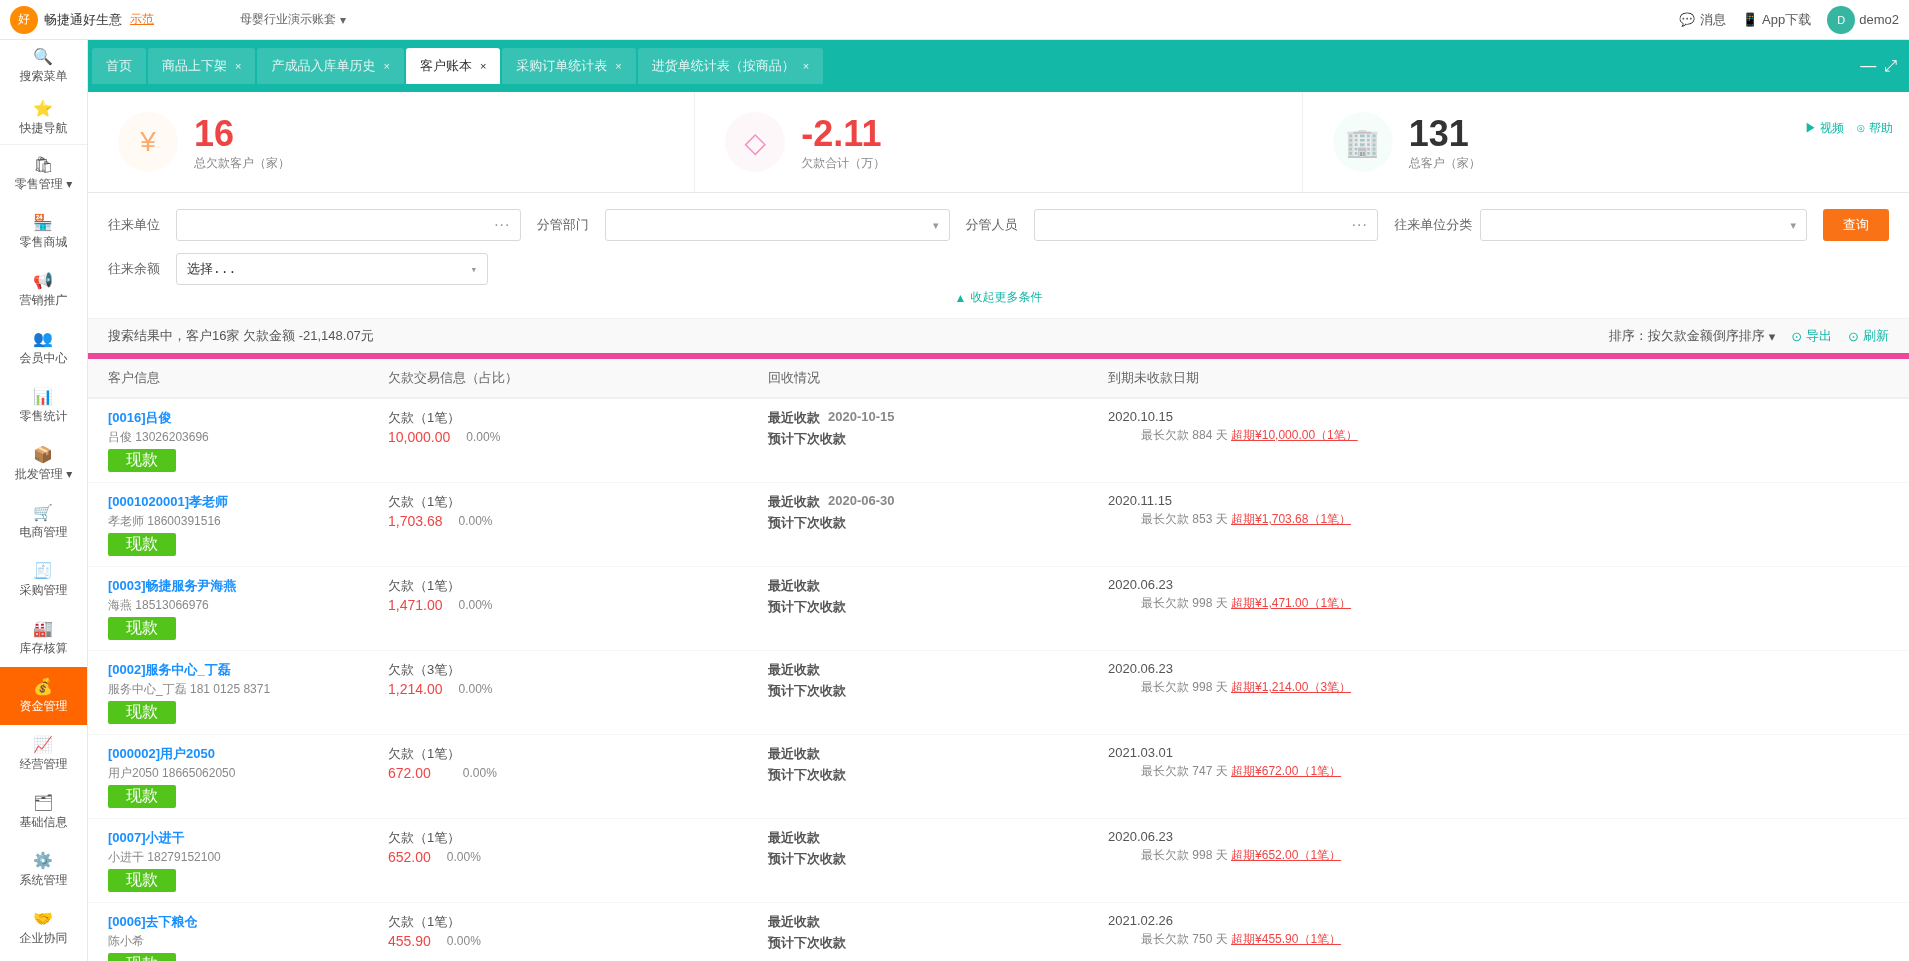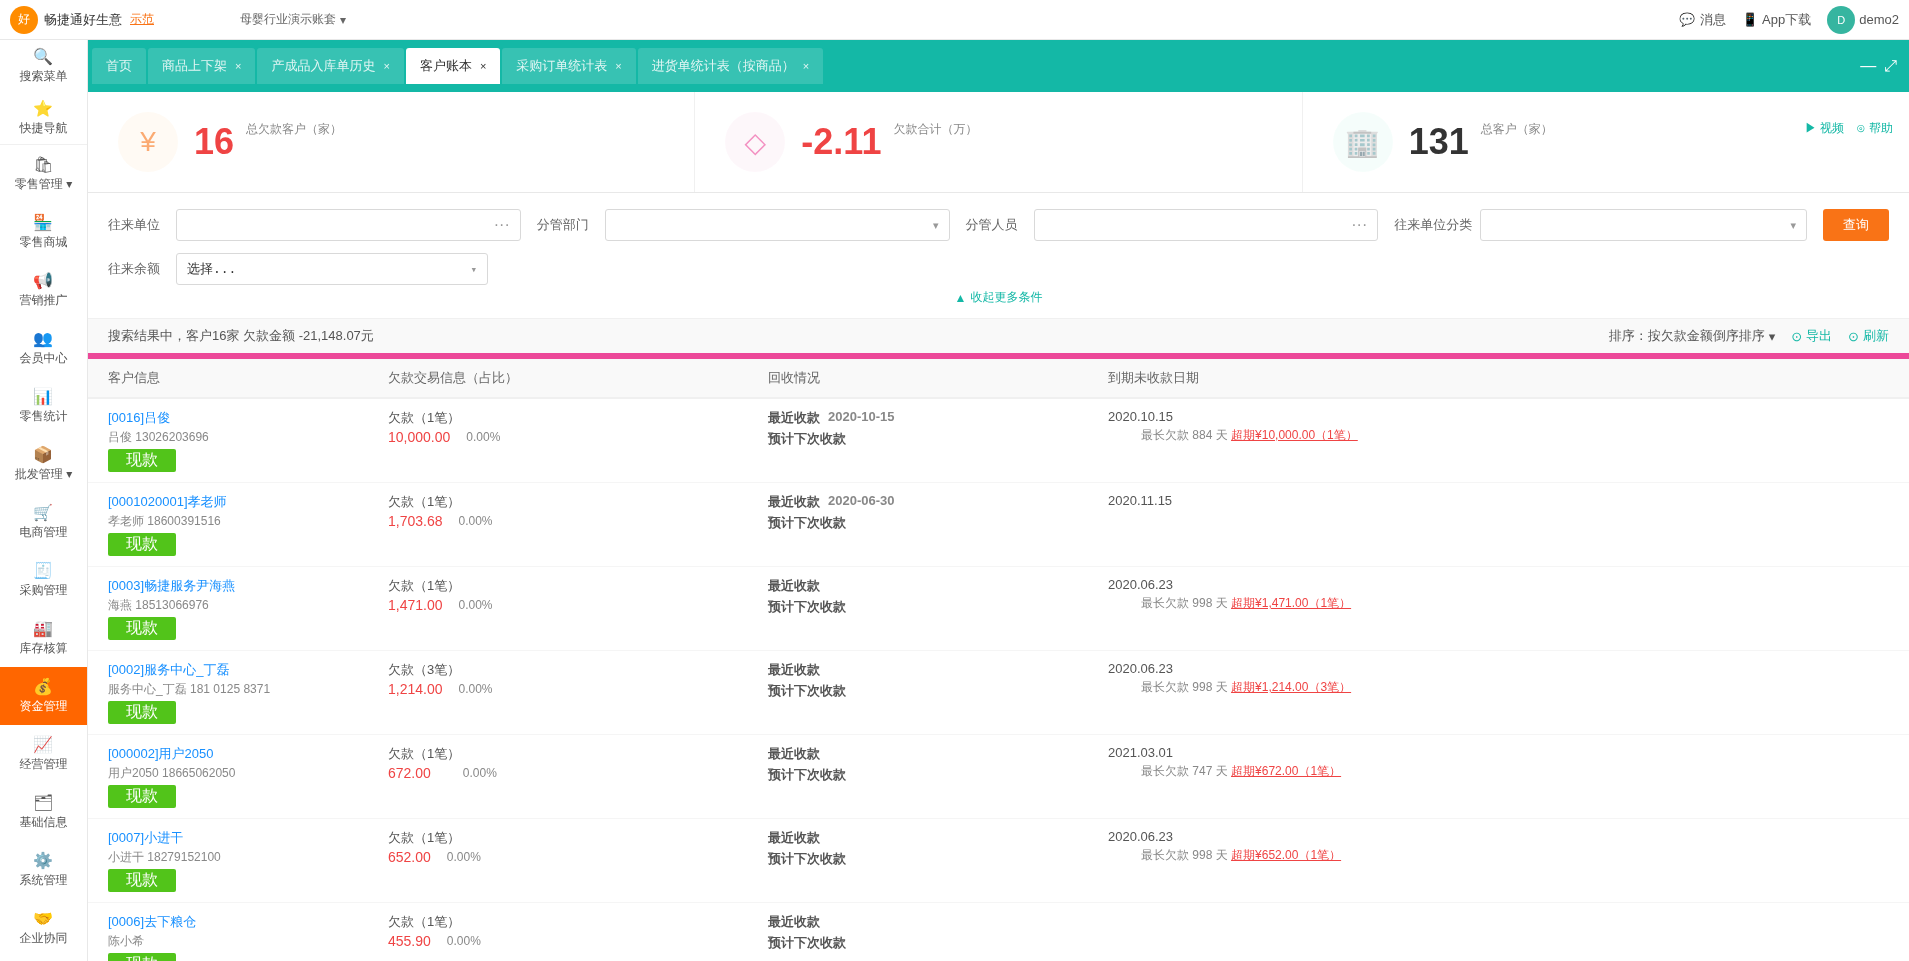--- a/index.html
+++ b/index.html
@@ -45,21 +45,21 @@
     .page-content { flex: 1; overflow-y: auto; background: #f0f2f5; padding: 0; }
 
     
     .summary-cards { display: flex; background: #fff; border-bottom: 1px solid #e8e8e8; }
     .summary-card { flex: 1; display: flex; align-items: center; padding: 20px 30px; gap: 16px; border-right: 1px solid #f0f0f0; position: relative; }
     .summary-card:last-child { border-right: none; }
     .card-icon { width: 60px; height: 60px; display: flex; align-items: center; justify-content: center; border-radius: 50%; font-size: 28px; opacity: 0.6; }
     .card-icon.orange { background: #fff7ed; color: #f97316; }
     .card-icon.pink { background: #fdf2f8; color: #ec4899; }
     .card-icon.teal { background: #f0fdf9; color: #14b8a6; }
-    .card-body { display: flex; flex-direction: row; gap: 12px; }
+    .card-body { display: flex; flex-direction: column; gap: 0; }
     .card-number { font-size: 36px; font-weight: bold; }
     .card-number.red { color: #ef4444; }
     .card-number.black { color: #333; font-weight: 900; }
     .card-label { font-size: 12px; color: #888; }
     .card-top-right { position: absolute; top: 28px; right: 16px; display: flex; gap: 12px; font-size: 12px; color: #14b8a6; cursor: pointer; }
 
     
     .search-area { background: #fff; padding: 16px 20px 8px; margin-bottom: 0; }
     .search-row { display: flex; align-items: center; gap: 16px; margin-bottom: 12px; }
     .search-field { display: flex; align-items: center; gap: 8px; flex: 1; }
@@ -81,21 +81,21 @@
 
     
     .data-table { width: 100%; background: #fff; }
     .table-header { display: flex; padding: 10px 20px; background: #f9f9f9; border-bottom: 2px solid #f0f0f0; font-size: 13px; color: #666; font-weight: 500; }
     .col-customer { flex: 0 0 280px; }
     .col-debt { flex: 0 0 380px; }
     .col-recovery { flex: 0 0 340px; }
     .col-overdue { flex: 1; }
     .table-row { display: flex; padding: 10px 20px; border-bottom: 1px solid #f5f5f5; background: white; align-items: flex-start; }
     .customer-info { flex: 0 0 280px; }
-    .customer-name { color: #1890ff; cursor: pointer; font-size: 13px; text-decoration: none; }
+    .customer-name { color: #1890ff; cursor: pointer; font-size: 13px; text-decoration: none; font-weight: bold; }
     .customer-phone { color: #888; font-size: 12px; margin: 2px 0; }
     .customer-badge { display: inline-block; background: #52c41a; color: white; font-size: 16px; padding: 1px 18px; border-radius: 2px; margin-top: 1px; }
     .debt-info { flex: 0 0 380px; }
     .debt-count { font-size: 13px; color: #555; }
     .debt-amount { color: #ef4444; font-size: 14px; font-weight: 500; margin: 2px 0; }
     .debt-percent { color: #888; font-size: 12px; margin-left: 8px; }
     .recovery-info { flex: 0 0 340px; }
     .recovery-row { display: flex; gap: 8px; font-size: 13px; color: #555; margin-bottom: 3px; font-weight: bold; }
     .recovery-date { color: #888; }
     .overdue-info { flex: 1; }
@@ -408,20 +408,24 @@
               <div class="recovery-row">
                 <span>最近收款</span>
                 <span class="recovery-date">2020-06-30</span>
               </div>
               <div class="recovery-row">
                 <span>预计下次收款</span>
               </div>
             </div>
             <div class="overdue-info col-overdue">
               <div class="overdue-date">2020.11.15</div>
+              <div class="overdue-days">
+                <span>最长欠款 853 天</span>
+                <span class="overdue-link">超期¥1,703.68（1笔）</span>
+              </div>
             </div>
           </div>
 
           <div class="table-row">
             <div class="customer-info col-customer">
               <div><a class="customer-name"><span>[0003]</span><span>畅捷服务尹海燕</span></a></div>
               <div class="customer-phone">海燕  18513066976</div>
               <span class="customer-badge">现款</span>
             </div>
             <div class="debt-info col-debt">
@@ -557,20 +561,27 @@
             </div>
             <div class="recovery-info col-recovery">
               <div class="recovery-row">
                 <span>最近收款</span>
                 <span class="recovery-date"></span>
               </div>
               <div class="recovery-row">
                 <span>预计下次收款</span>
               </div>
             </div>
+            <div class="overdue-info col-overdue">
+              <div class="overdue-date">2021.02.26</div>
+              <div class="overdue-days">
+                <span>最长欠款 750 天</span>
+                <span class="overdue-link">超期¥455.90（1笔）</span>
+              </div>
+            </div>
           </div>
 
           <div class="table-row">
             <div class="customer-info col-customer">
               <div><a class="customer-name"><span>[000001]</span><span>黄思源</span></a></div>
 
             </div>
             <div class="debt-info col-debt">
               <div class="debt-count">欠款（1笔）</div>
 

